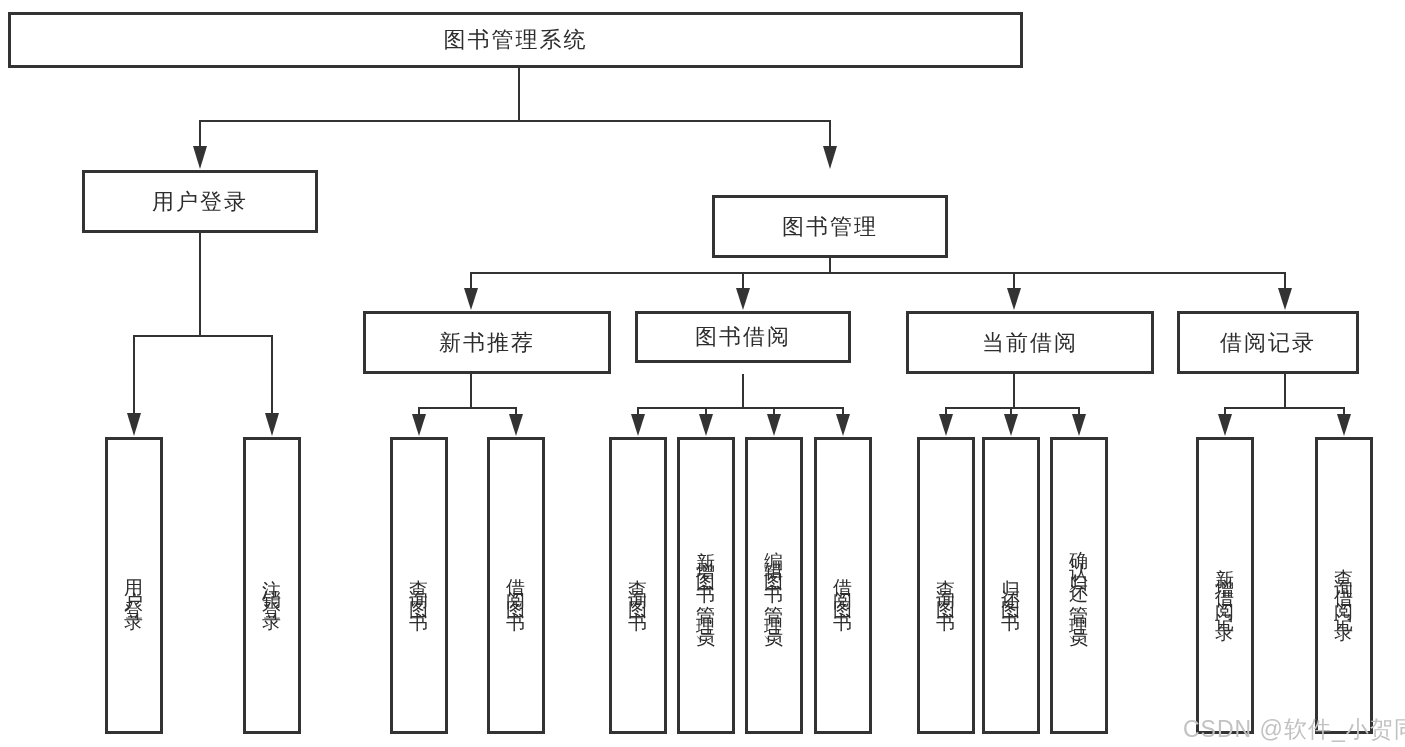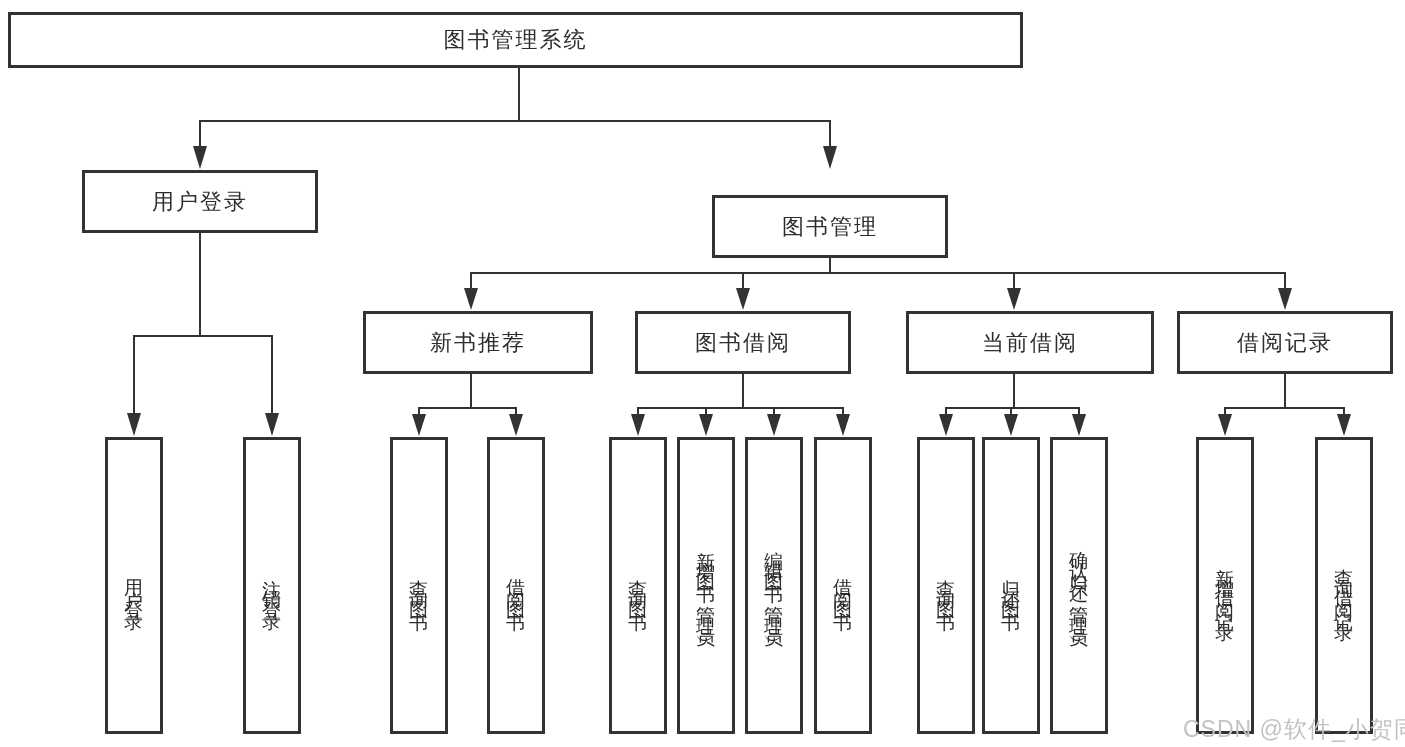--- a/index.html
+++ b/index.html
@@ -32,24 +32,24 @@
   }
   .hlabel {
     font-size: 22px;
     letter-spacing: 2px;
     white-space: nowrap;
     color: #2d2d2d;
   }
   .root  { left: 8px;   top: 12px;  width: 1015px; height: 56px; }
   .l1a   { left: 82px;  top: 170px; width: 236px;  height: 63px; }
   .l1b   { left: 712px; top: 170px; width: 236px;  height: 63px; margin-top: 25px; }
-  .l2a   { left: 363px; top: 311px; width: 230px;  height: 63px; }
-  .l2b   { left: 635px; top: 311px; width: 216px;  height: 63px; }
+  .l2a   { left: 363px; top: 311px; width: 248px;  height: 63px; }
+  .l2b   { left: 635px; top: 311px; width: 216px;  height: 52px; }
   .l2c   { left: 906px; top: 311px; width: 248px;  height: 63px; }
-  .l2d   { left: 1177px;top: 311px; width: 216px;  height: 63px; }
+  .l2d   { left: 1177px;top: 311px; width: 182px;  height: 63px; }
   .leaf {
     position: absolute;
     box-sizing: border-box;
     top: 437px;
     width: 58px;
     height: 297px;
     border: 3px solid #333333;
     background: #ffffff;
     display: flex;
     align-items: center;

